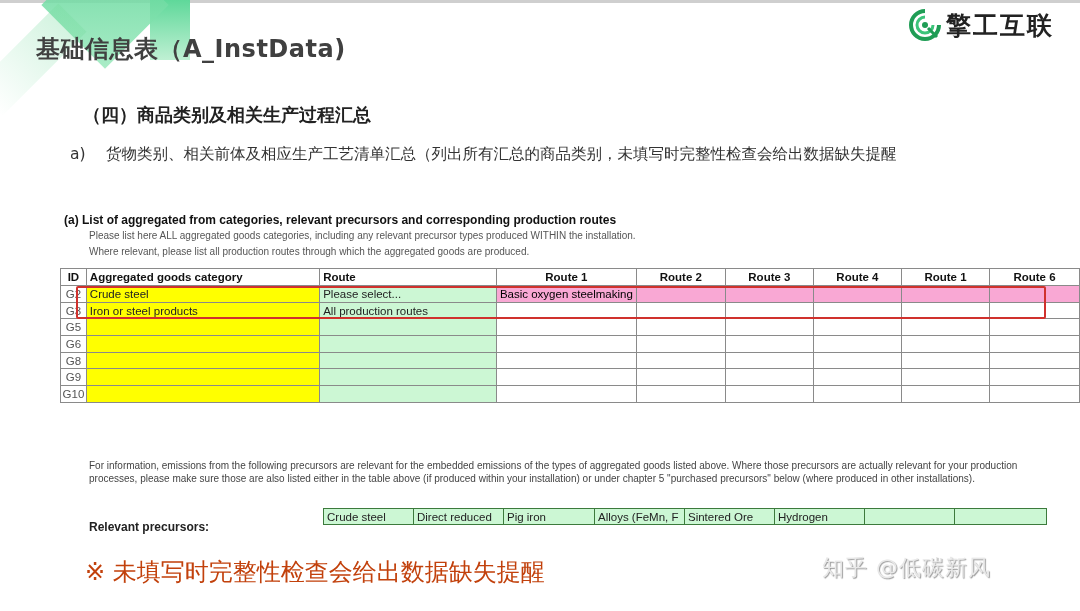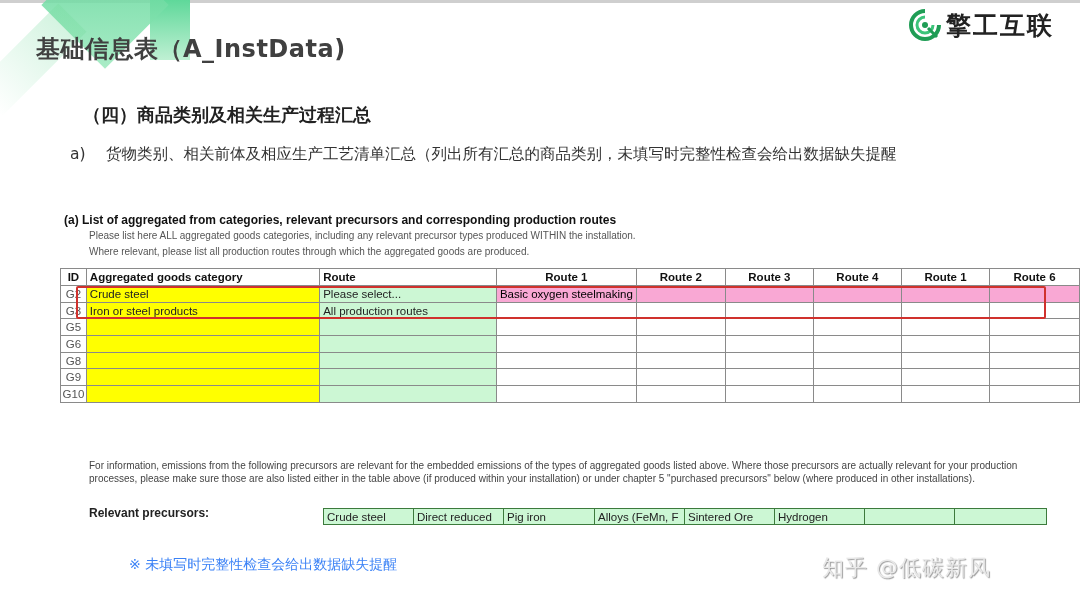--- a/index.html
+++ b/index.html
@@ -35,25 +35,25 @@
   table.grid td.id { color:#555; text-align:center; padding:0; background:#fff; }
   table.grid td.cat { background:#ffff00; color:#222; }
   table.grid td.route { background:#ccf7d4; color:#222; }
   table.grid td.r { background:#fff; }
   table.grid tr.hlrow td.r { background:#f9a8d4; }
   table.grid td.rtext { overflow:visible; }
 
   .redbox { position:absolute; left:76px; top:286px; width:970px; height:33px; border:2px solid #d0312d; border-radius:2px; box-sizing:border-box; pointer-events:none; }
 
   .info { position:absolute; left:89px; top:459px; width:940px; font-size:10px; line-height:13px; color:#444; font-family:"Liberation Sans", sans-serif; }
-  .prec-label { position:absolute; left:89px; top:506px; font-size:12px; font-weight:bold; color:#222; font-family:"Liberation Sans", sans-serif; }
+  .prec-label { position:absolute; left:89px; top:520px; font-size:12px; font-weight:bold; color:#222; font-family:"Liberation Sans", sans-serif; }
   table.prec { position:absolute; left:323px; top:508px; border-collapse:collapse; font-family:"Liberation Sans", sans-serif; font-size:11.5px; table-layout:fixed; }
   table.prec td { border:1px solid #3c7a3c; background:#ccf7d4; height:15px; padding:0 3px; white-space:nowrap; overflow:hidden; color:#222; }
 
-  .note { position:absolute; left:85px; top:556px; font-size:14px; color:#3b82f6;margin-left:44px; }
+  .note { position:absolute; left:85px; top:556px; font-size:24px; color:#c2410c; }
   .watermark { position:absolute; left:822px; top:553px; font-size:22px; color:#e8e8e8; text-shadow:1px 1px 1px #9a9a9a; letter-spacing:1px;text-align:right; }
 </style>
 </head>
 <body>
 
 <div class="topline"></div>
 <div class="deco">
   <div class="a3"></div>
     <div class="a1"></div>
     <div class="a2"></div>

